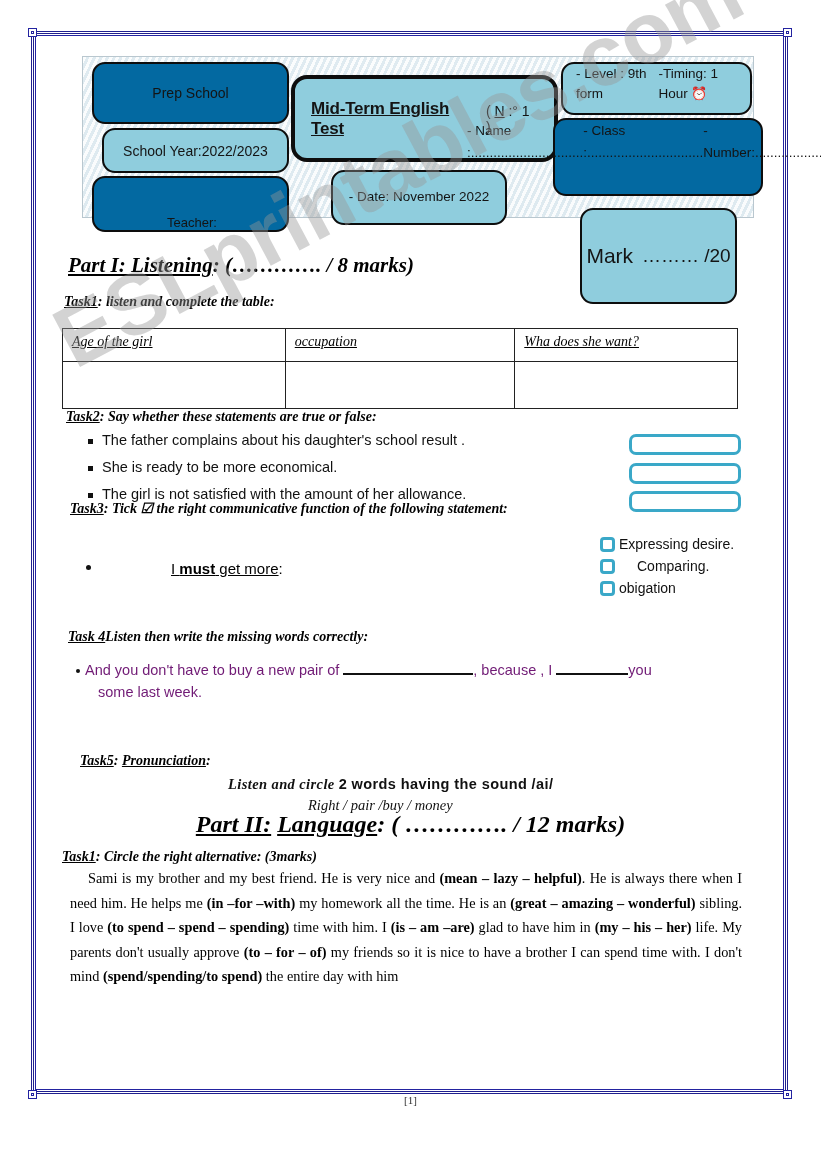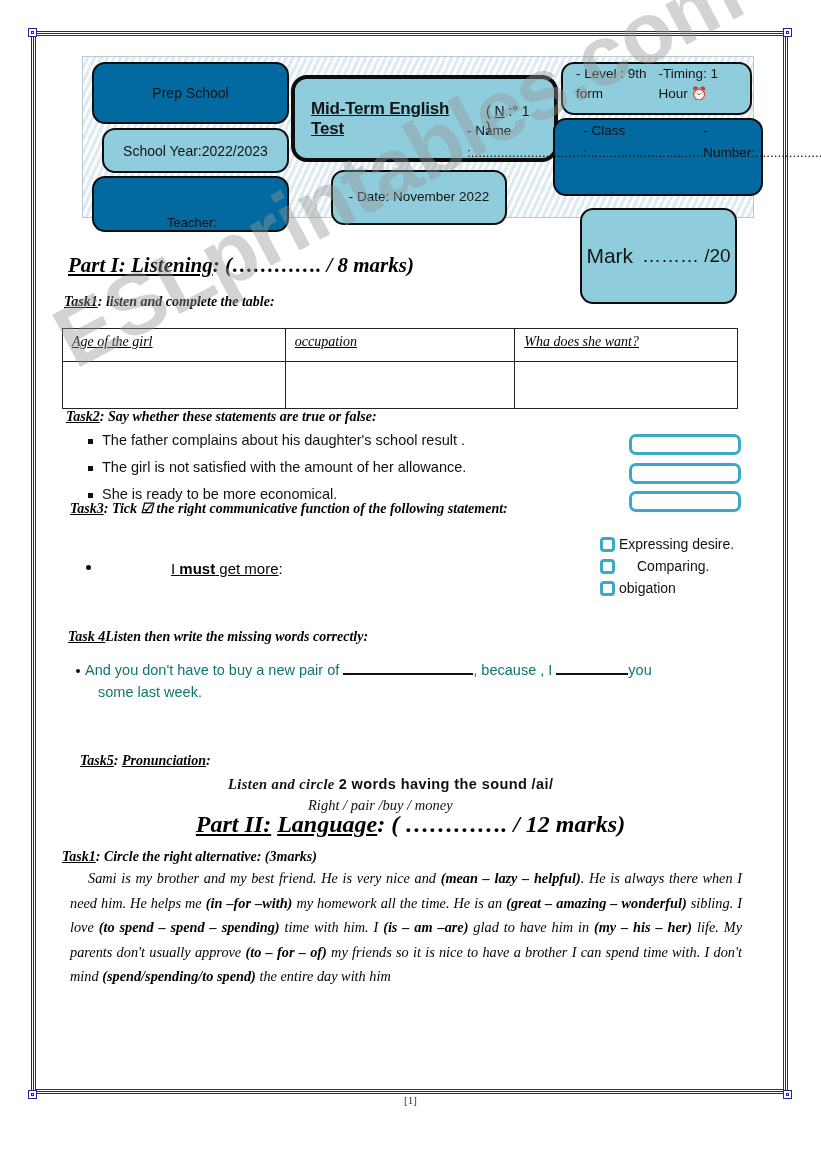--- a/index.html
+++ b/index.html
@@ -270,21 +270,21 @@
   #function-options .opt-2 .label { margin-left: 18px; }
 
   
   #gapfill {
     position: absolute;
     left: 76px; top: 660px;
     width: 675px;
     font-family: "Liberation Sans", sans-serif;
     font-size: 14.5px;
     line-height: 1.5;
-    color: #0f766e;
+    color: #701a75;
   }
   #gapfill .dot {
     display: inline-block;
     width: 4px; height: 4px; border-radius: 50%;
     background: #111; margin-right: 5px;
     vertical-align: middle;
   }
   #gapfill .gap-long { display: inline-block; width: 130px; border-bottom: 2px solid #111; }
   #gapfill .gap-short { display: inline-block; width: 72px; border-bottom: 2px solid #111; }
   #gapfill .line2 { margin-left: 22px; }
@@ -306,21 +306,20 @@
     font-style: italic; font-size: 14.5px;
     color: #111;
   }
 
   
   #lang-paragraph {
     position: absolute;
     left: 70px; top: 866px;
     width: 672px;
     font-family: "Liberation Serif", serif;
-    font-style: italic;
     font-size: 14.3px;
     line-height: 1.72;
     text-align: justify;
     color: #000;
     text-indent: 18px;
   }
   #lang-paragraph b { font-weight: bold; }
 
   
   #footer-page {
@@ -406,25 +405,25 @@
 
   <div id="task2-label" class="task-label"><span class="u">Task2</span><span>: Say whether these statements are true or false:</span></div>
 
   <div id="tf-statements">
     <div class="stmt">
       <span class="sq"></span>
       <span>The father complains about his daughter's school result .</span>
     </div>
     <div class="stmt">
       <span class="sq"></span>
-      <span>The girl is not satisfied with the amount of her allowance.</span>
+      <span>She is ready to be more economical.</span>
     </div>
     <div class="stmt">
       <span class="sq"></span>
-      <span>She is ready to be more economical.</span>
+      <span>The girl is not satisfied with the amount of her allowance.</span>
     </div>
   </div>
 
   <div id="tf-boxes">
     <div class="tfbox"></div>
     <div class="tfbox"></div>
     <div class="tfbox"></div>
   </div>
 
   <div id="task3-label" class="task-label"><span class="u">Task3</span><span>: Tick  ☑ the right communicative function of the following statement:</span></div>

